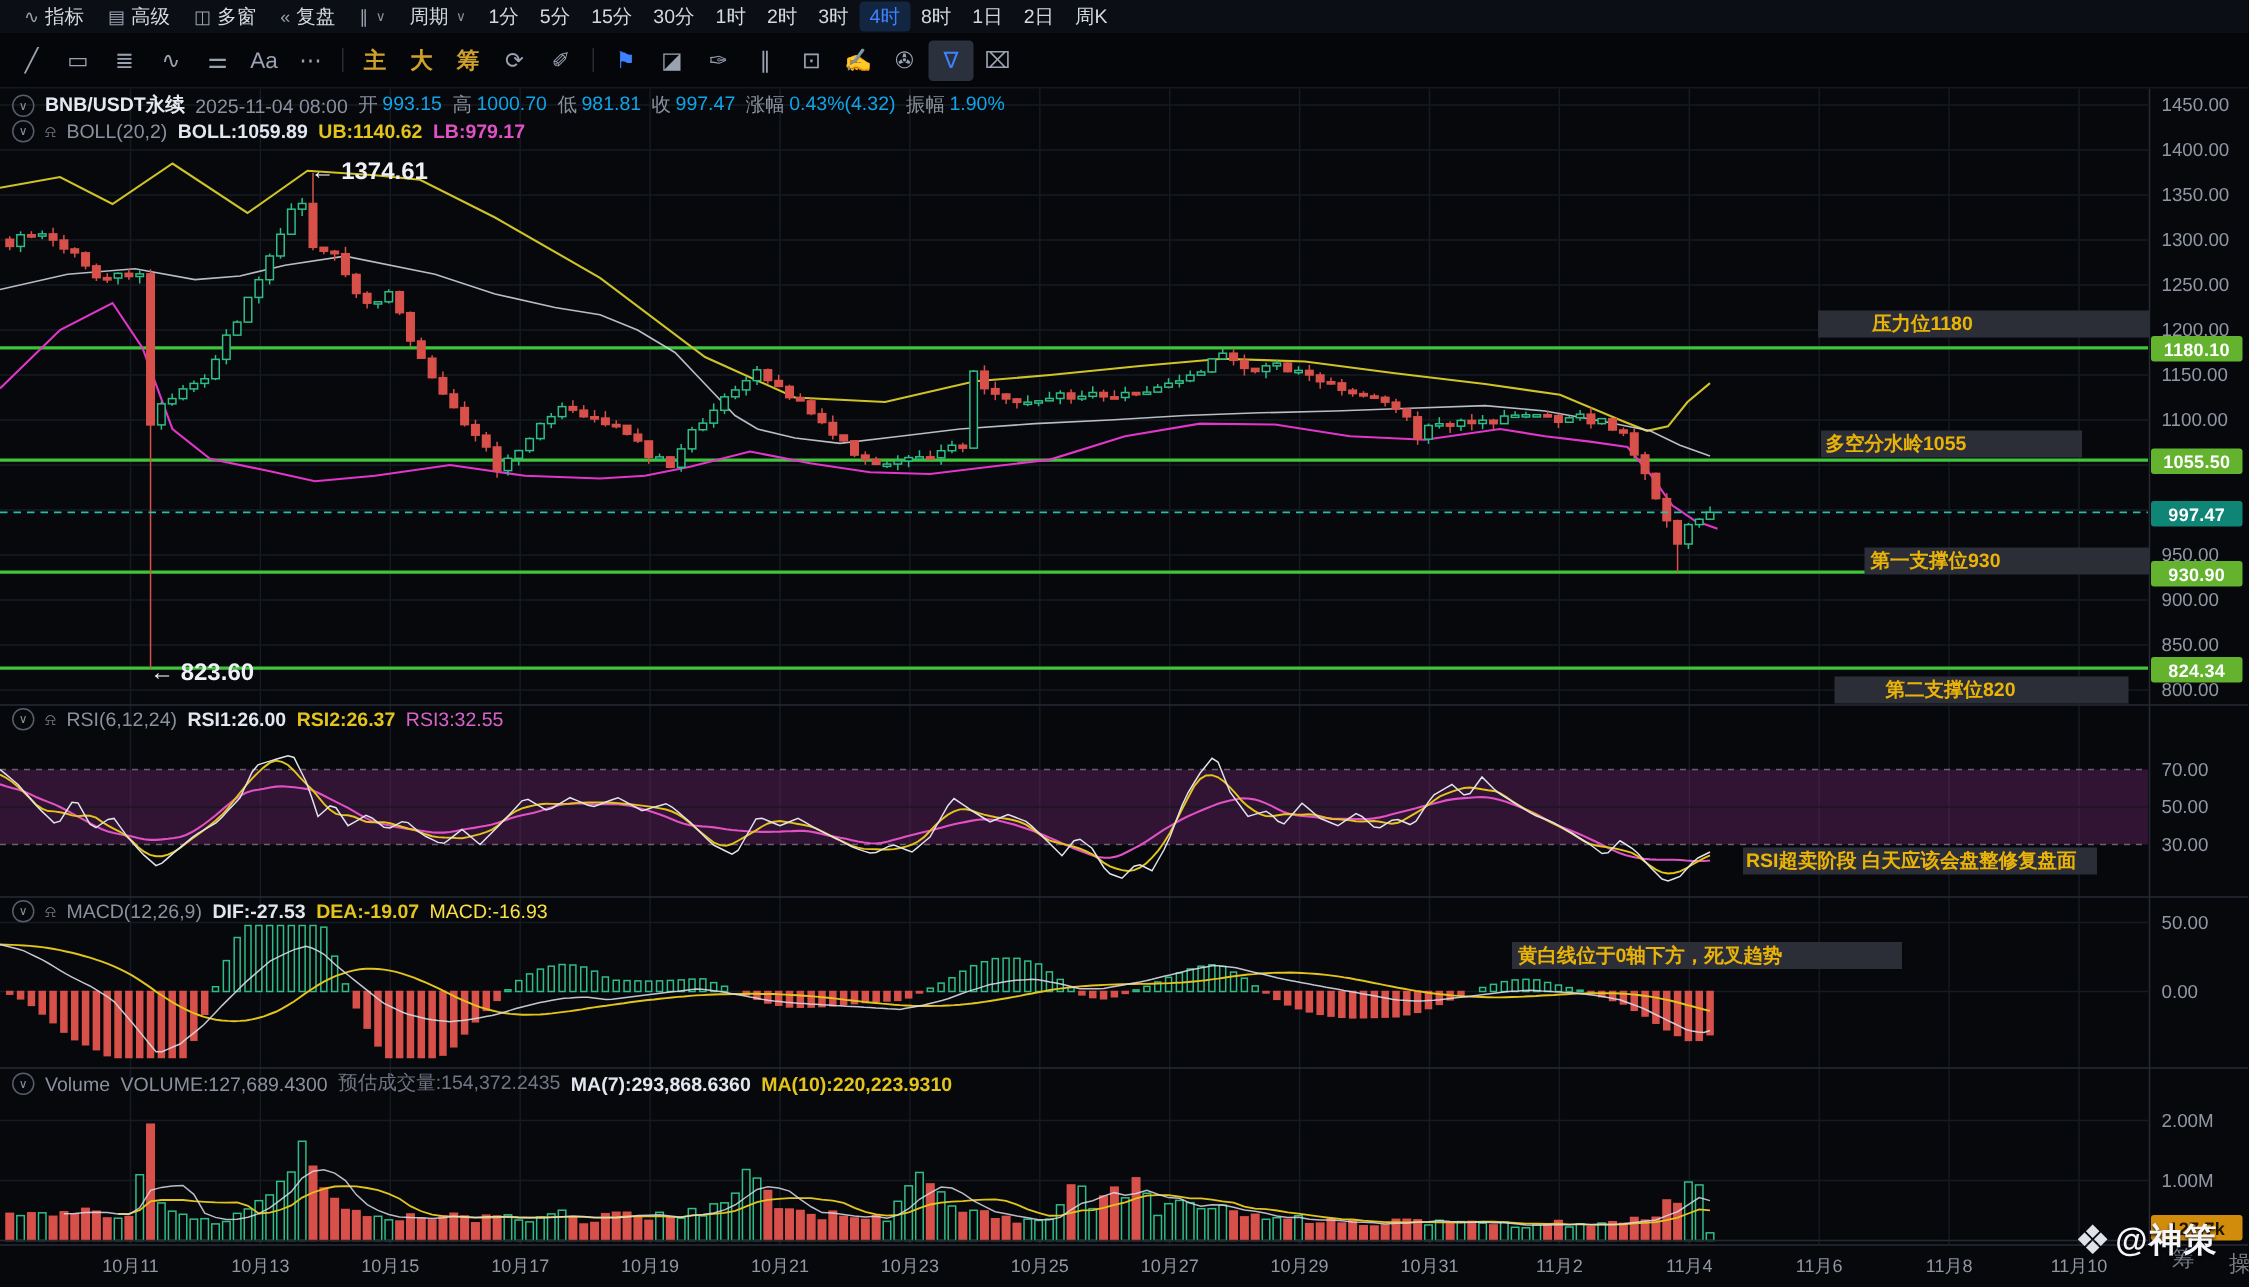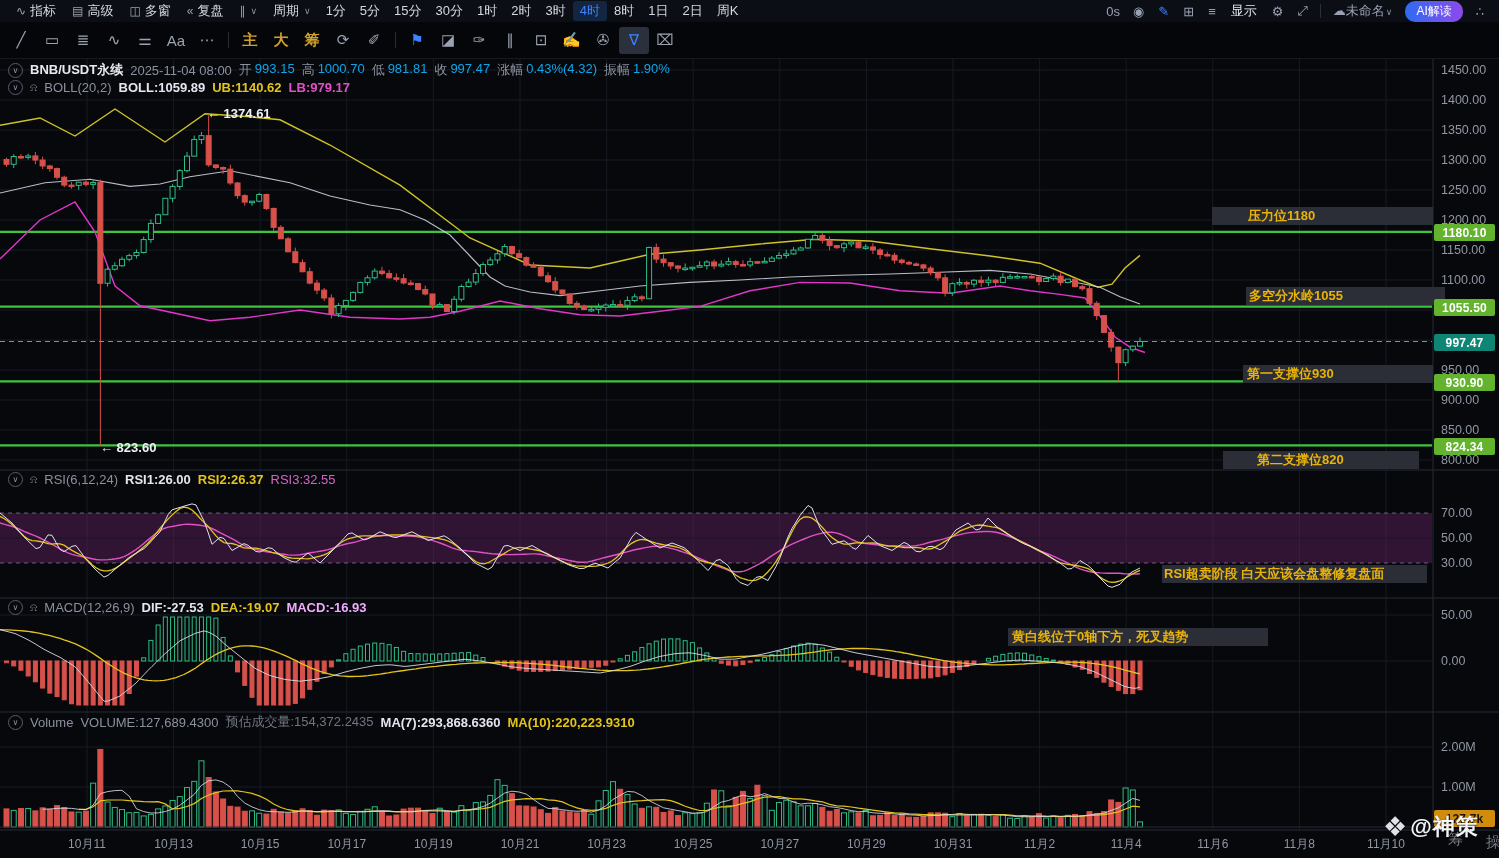--- a/index.html
+++ b/index.html
@@ -48,32 +48,32 @@
   .bell { color:#8a919e; font-size:11px; cursor:pointer; }
   .lg-sym { color:#e6e9ef; font-weight:700; }
   .lg-gray { color:#8a919e; }
   .lg-dim { color:#6f7683; }
   .pair { display:flex; gap:3px; }
   .g { color:#0ea5e9; }
   .w { color:#e2e6ee; font-weight:700; }
   .y { color:#e3c41b; font-weight:700; }
   .m { color:#e052c4; font-weight:700; }
   .m2 { color:#d664c8; }
-  .r { color:#f0abfc; font-weight:700; }
+  .r { color:#fde047; font-weight:400; }
 
   
   .note { position:absolute; height:18px; background:#2b2e36; color:#eab308; font-size:13px;
     font-weight:700; display:flex; align-items:center; z-index:3; cursor:pointer; }
   .badge { position:absolute; left:1434px; width:61px; height:17px; border-radius:2px;
     color:#fff; font-weight:700; font-size:12px; display:flex; align-items:center;
     justify-content:center; z-index:3; letter-spacing:.2px; }
   .badge.green { background:#63b32e; }
   .badge.teal { background:#0f8576; }
   .badge.orange { background:#d18c0b; color:#201500; }
-  .mark { position:absolute; color:#eef0f5; font-weight:700; font-size:13px; z-index:3; }
+  .mark { position:absolute; color:#eef0f5; font-weight:700; font-size:16px; z-index:3; }
 
   
   .watermark { position:absolute; z-index:7; display:flex; align-items:center; gap:3px;
     left:1383px; top:812px; }
   .wm-icon { color:#dfe2e8; font-size:27px; line-height:1; }
   .wm-text { color:#f4f5f8; font-size:22px; font-weight:700;
     text-shadow:0 1px 2px rgba(0,0,0,.8); letter-spacing:1px; }
   .wm-frag { position:absolute; color:#787d86; font-size:15px; z-index:6; }
 </style>
 </head>
@@ -112,36 +112,20 @@
         <div class="tf">15分</div>
         <div class="tf">30分</div>
         <div class="tf">1时</div>
         <div class="tf">2时</div>
         <div class="tf">3时</div>
         <div class="tf active">4时</div>
         <div class="tf">8时</div>
         <div class="tf">1日</div>
         <div class="tf">2日</div>
         <div class="tf">周K</div>
-      </div>
-    <div class="tb-right" id="tb-right">
-        <div class="countdown"><span>0s</span></div>
-        <div class="icon-btn">◉</div>
-        <div class="icon-btn accent">✎</div>
-        <div class="icon-btn">⊞</div>
-        <div class="icon-btn">≡</div>
-        <div class="tbitem">
-          <span style="color: rgb(230, 233, 239);">显示</span>
-        </div>
-        <div class="icon-btn">⚙</div>
-        <div class="icon-btn">⤢</div>
-        <div class="vdiv"></div>
-        <div class="icon-btn">☁<span>未命名</span><span class="chev">∨</span></div>
-        <div class="pill">AI解读</div>
-        <div class="icon-btn">∴</div>
       </div>
   </div>
 
   <div class="toolbar2" id="toolbar2">
       <div class="t2">╱</div>
       <div class="t2">▭</div>
       <div class="t2">≣</div>
       <div class="t2">∿</div>
       <div class="t2">⚌</div>
       <div class="t2">Aa</div>
@@ -952,24 +936,24 @@
   <div class="legend" style="top:713px">
     <span class="circ">∨</span>
     <span class="lg-gray">Volume</span>
     <span class="lg-gray">VOLUME:127,689.4300</span>
     <span class="lg-dim">预估成交量:154,372.2435</span>
     <span class="w">MA(7):293,868.6360</span>
     <span class="y">MA(10):220,223.9310</span>
   </div>
 
   <div class="note" style="left:1212px; top:207px; width:221px; padding-left:36px">压力位1180</div>
-  <div class="note" style="left:1246px; top:287px; width:199px; padding-left:3px">多空分水岭1055</div>
+  <div class="note" style="left:1214px; top:287px; width:174px; padding-left:3px">多空分水岭1055</div>
   <div class="note" style="left:1243px; top:365px; width:190px; padding-left:4px">第一支撑位930</div>
   <div class="note" style="left:1223px; top:451px; width:196px; padding-left:34px">第二支撑位820</div>
-  <div class="note" style="left:1162px; top:565px; width:265px; padding-left:2px">RSI超卖阶段 白天应该会盘整修复盘面</div>
+  <div class="note" style="left:1162px; top:565px; width:236px; padding-left:2px">RSI超卖阶段 白天应该会盘整修复盘面</div>
   <div class="note" style="left:1008px; top:628px; width:260px; padding-left:4px">黄白线位于0轴下方，死叉趋势</div>
 
   <div class="badge green" style="top:224px">1180.10</div>
   <div class="badge green" style="top:299px">1055.50</div>
   <div class="badge teal" style="top:334px">997.47</div>
   <div class="badge green" style="top:374px">930.90</div>
   <div class="badge green" style="top:438px">824.34</div>
   <div class="badge orange" style="top:810px">127.7k</div>
 
   <div class="mark" style="left:207px; top:106px">← 1374.61</div>

